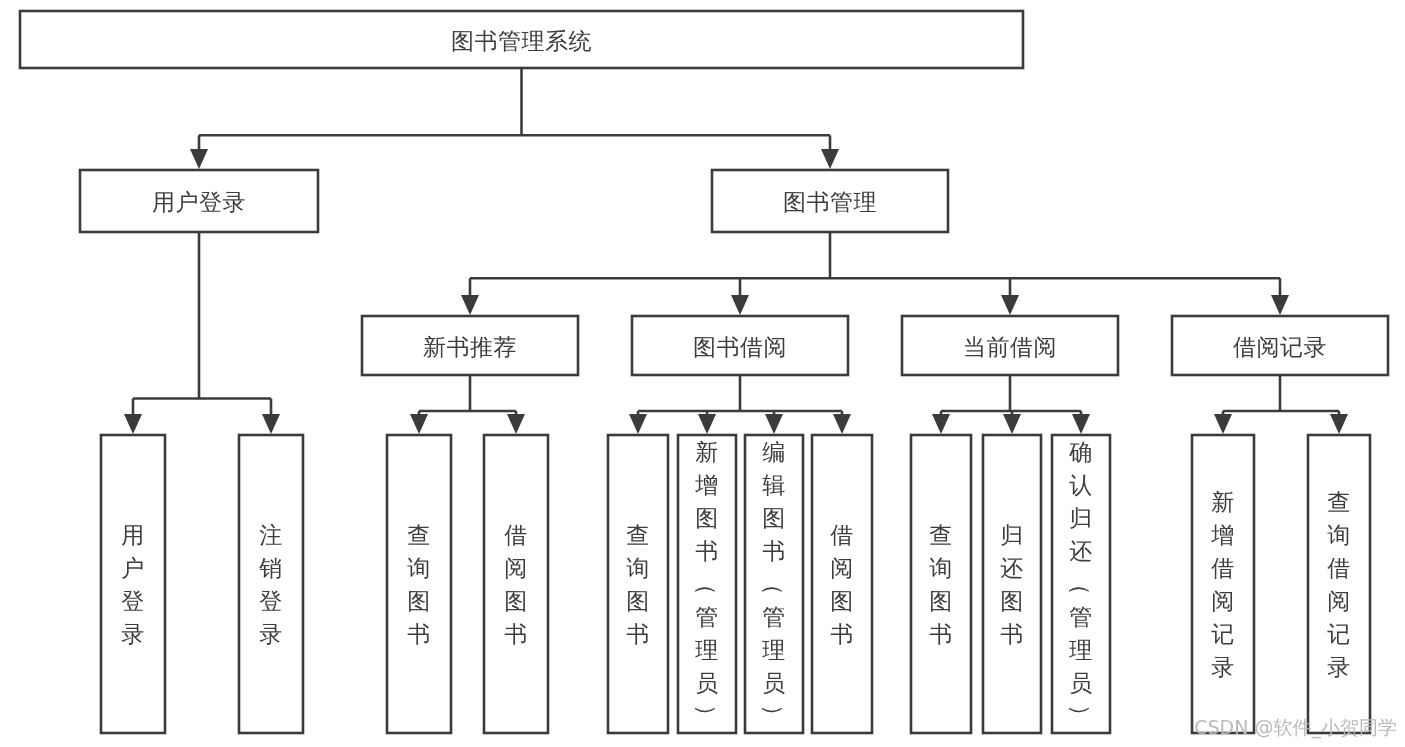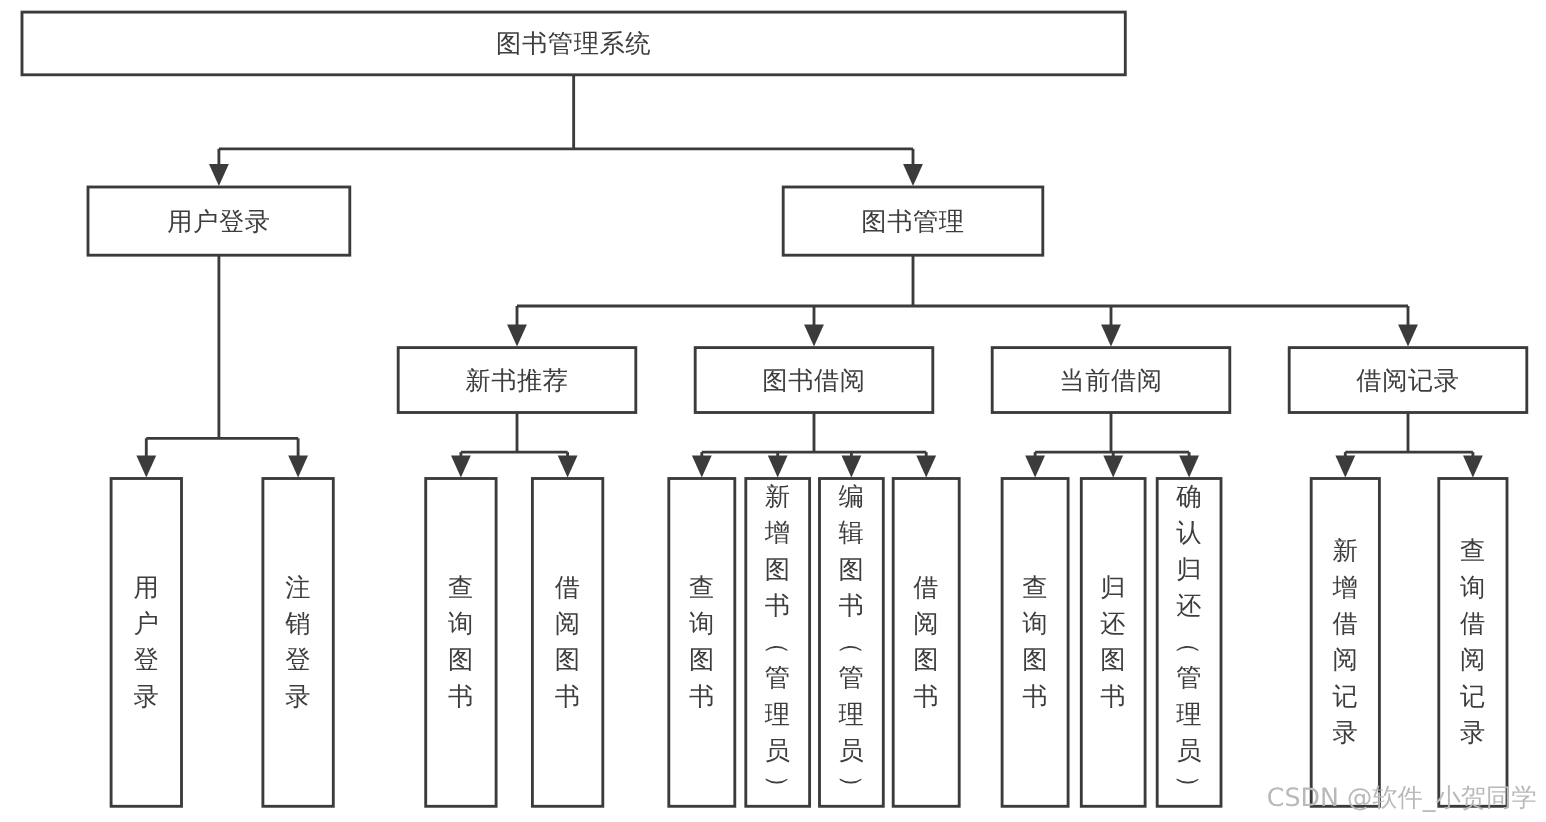--- a/index.html
+++ b/index.html
@@ -57,21 +57,21 @@
     font-size: 23px;
     text-anchor: middle;
     dominant-baseline: central;
     letter-spacing: 0.5px;
   }
   .watermark-text {
     position: absolute;
     right: 8px;
     bottom: 6px;
     font-family: "DejaVu Sans", "Liberation Sans", sans-serif;
-    font-size: 23px;
+    font-size: 19px;
     color: #b9b9b9;
     white-space: nowrap;
     user-select: none;
     margin-top: 32px;
   }
 </style>
 </head>
 <body>
 
 <div id="diagram-root">

